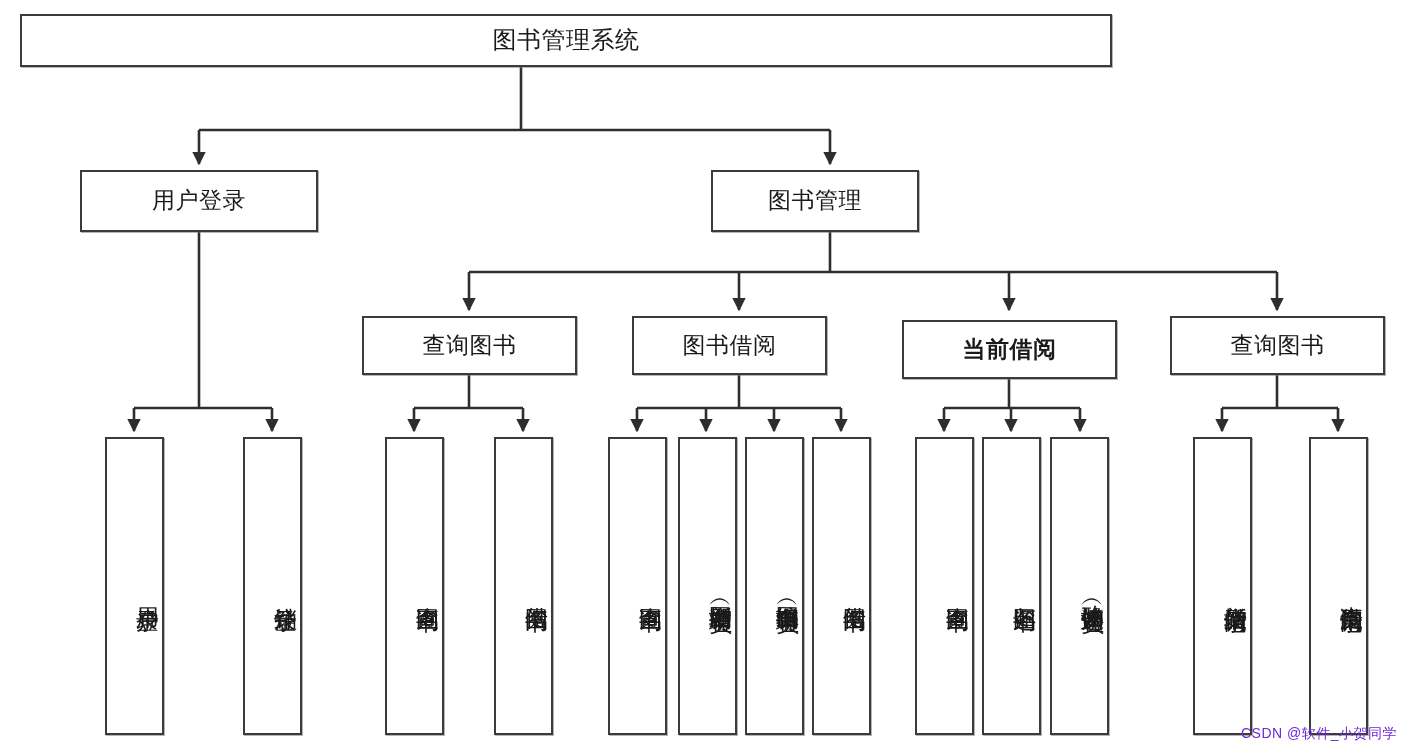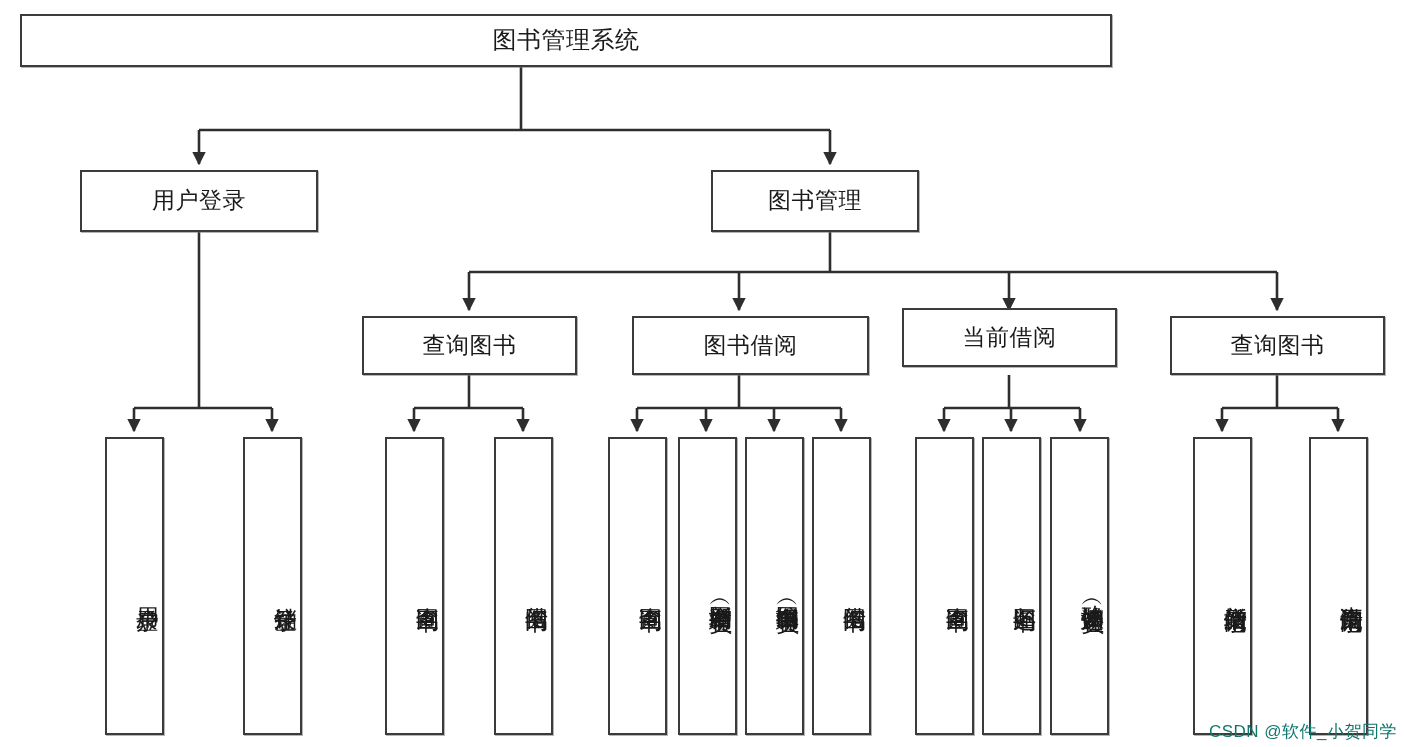--- a/index.html
+++ b/index.html
@@ -59,22 +59,22 @@
   }
   .node.v .vlabel {
     writing-mode: vertical-rl;
     text-orientation: upright;
     display: block;
   }
   .watermark {
     position: absolute;
     right: 8px;
     bottom: 4px;
-    font-size: 17px;
-    color: #0f766e;
+    font-size: 14px;
+    color: #6d28d9;
     letter-spacing: 0.5px;
     white-space: nowrap;
     z-index: 5;
     font-family: "Liberation Sans", "DejaVu Sans", sans-serif;
   }
 </style>
 </head>
 <body>
 
 <div id="canvas">
@@ -130,23 +130,23 @@
   </svg>
 
   <div class="node h root" style="left:20px; top:14px; width:1092px; height:53px;">图书管理系统</div>
 
   <div class="node h" style="left:80px; top:170px; width:238px; height:62px;">用户登录</div>
 
   <div class="node h" style="left:711px; top:170px; width:208px; height:62px;">图书管理</div>
 
   <div class="node h" style="left:362px; top:316px; width:215px; height:59px;">查询图书</div>
 
-  <div class="node h" style="left:632px; top:316px; width:237px; height:59px;">图书借阅</div>
-
-  <div class="node h" style="left:902px; top:308px; width:215px; height:59px;">当前借阅</div>
+  <div class="node h" style="left:632px; top:316px; width:195px; height:59px;">图书借阅</div>
+
+  <div class="node h" style="left:902px; top:320px; width:215px; height:59px;font-weight:bold;">当前借阅</div>
 
   <div class="node h" style="left:1170px; top:316px; width:215px; height:59px;">查询图书</div>
 
   <div class="node v" style="left:105px; top:437px; width:59px; height:298px;">
     <span class="vlabel">用户登录</span>
   </div>
 
   <div class="node v" style="left:243px; top:437px; width:59px; height:298px;">
     <span class="vlabel">注销登录</span>
   </div>

